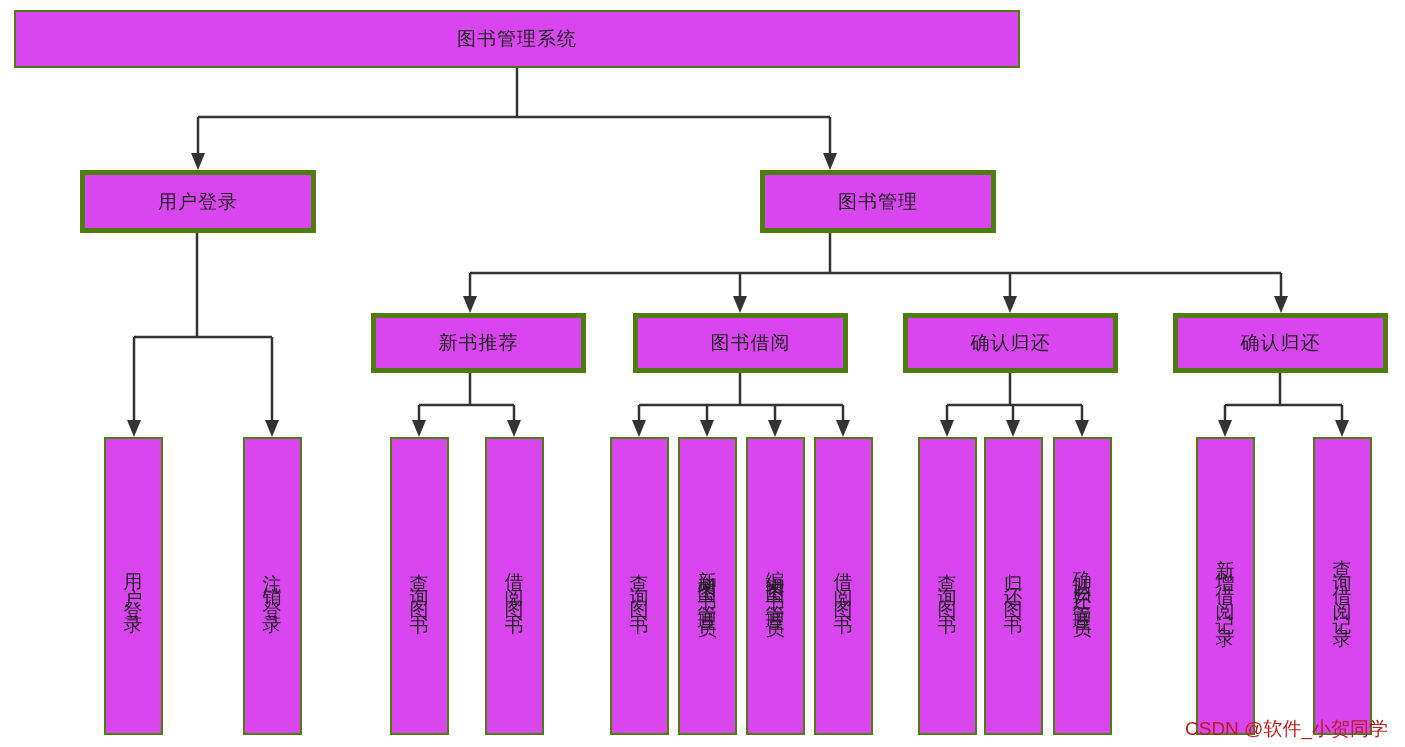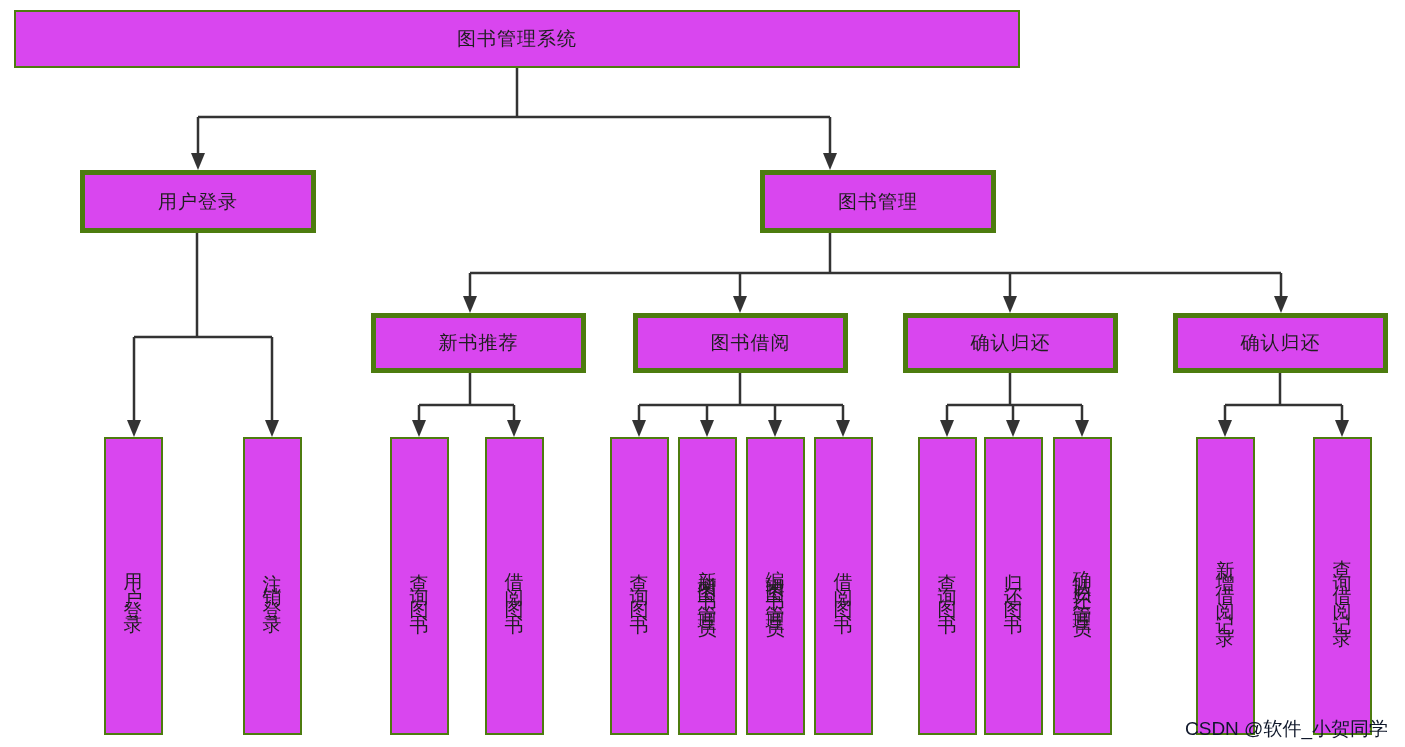--- a/index.html
+++ b/index.html
@@ -78,21 +78,21 @@
   .leaf.p4c { left: 1053px; }
   .leaf.p5a { left: 1196px; }
   .leaf.p5b { left: 1313px; }
 
   .watermark {
     position: absolute;
     left: 1185px;
     top: 716px;
     width: 215px;
     font-size: 19px;
-    color: #0f172a;
+    color: #b91c1c;
     z-index: 3;
     white-space: nowrap;
   }
 </style>
 </head>
 <body>
 
 <div class="canvas">
 
   <svg class="connectors" viewBox="0 0 1405 747" xmlns="http://www.w3.org/2000/svg">

